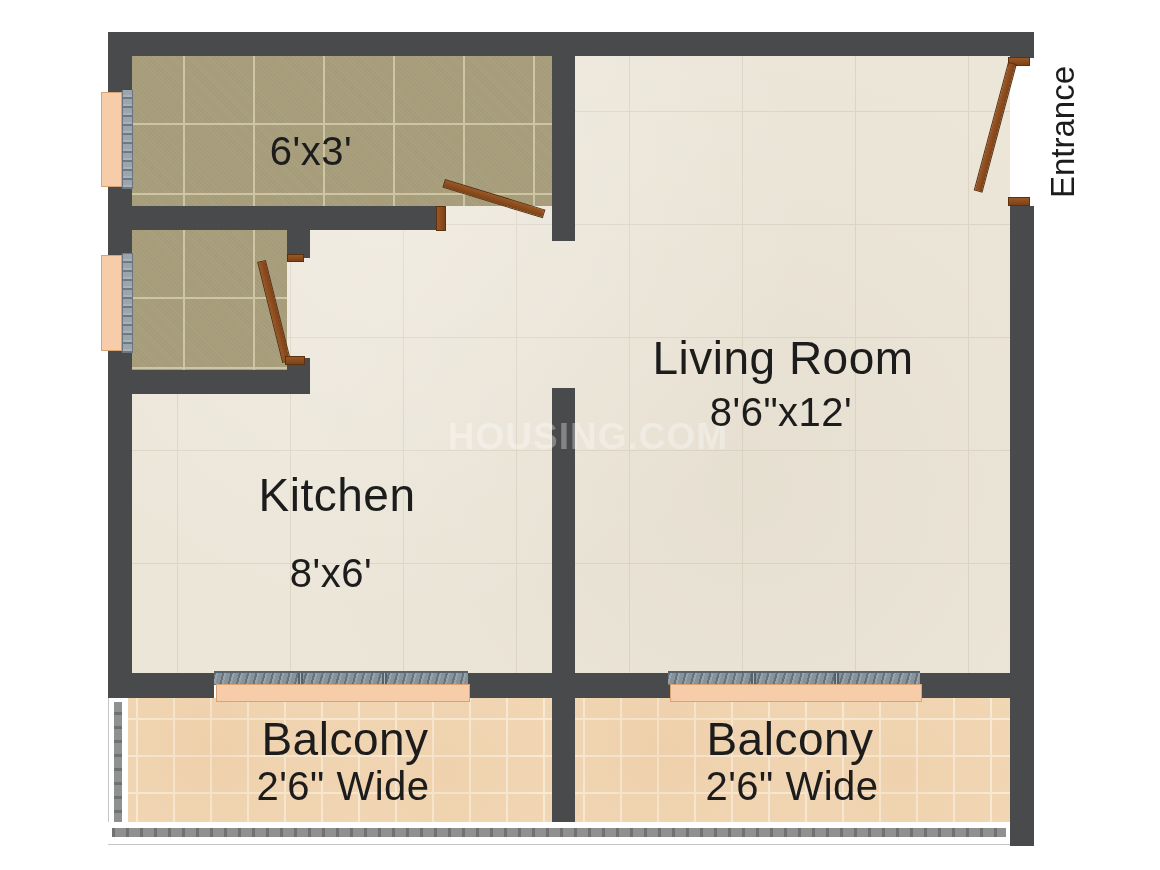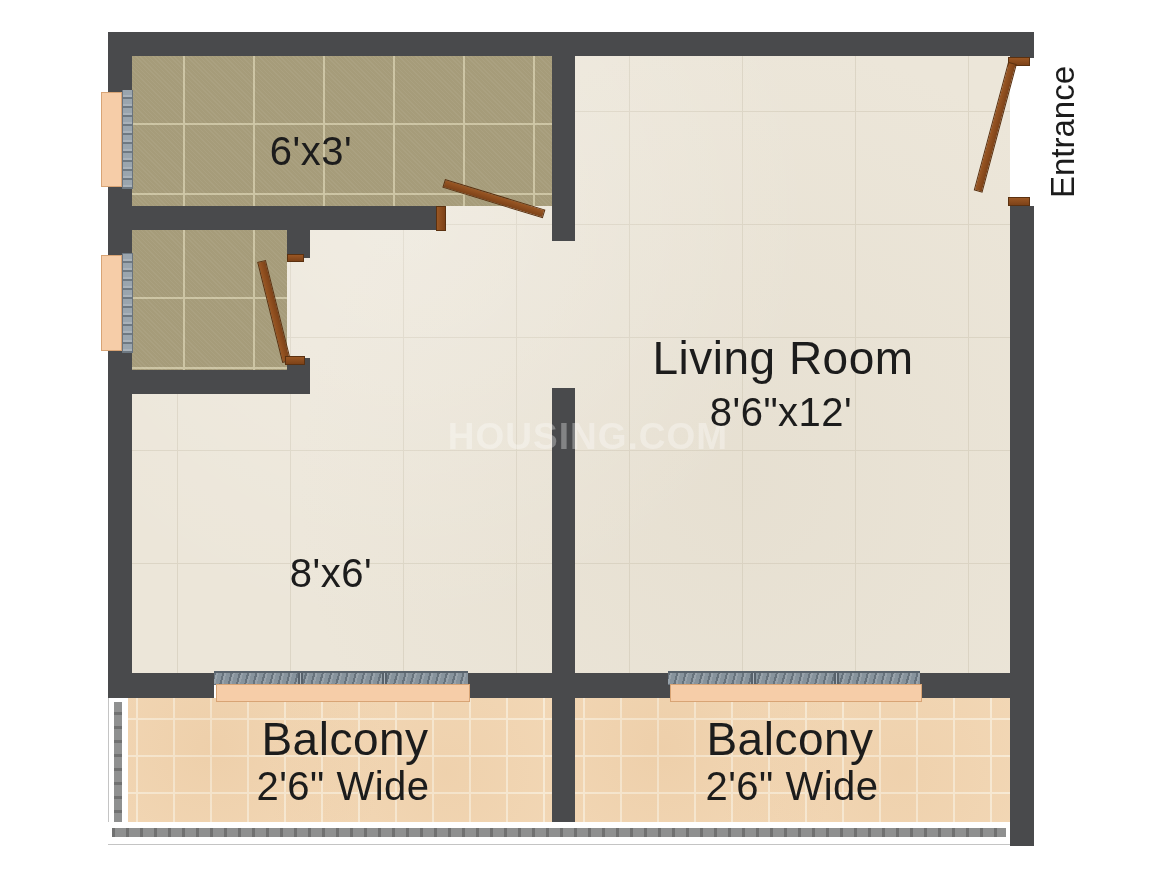--- a/index.html
+++ b/index.html
@@ -138,20 +138,21 @@
   <div class="abs door" style="left:285px;top:356px;width:20px;height:9px;"></div>
 
   <div class="abs door" style="left:1008px;top:57px;width:22px;height:9px;"></div>
   <div class="abs door vert" style="left:1008px;top:63px;width:9px;height:133px;transform:rotate(15deg);transform-origin:top center;"></div>
   <div class="abs door" style="left:1008px;top:197px;width:22px;height:9px;"></div>
 
   <div class="abs watermark" style="left:588px;top:437px;">HOUSING.COM</div>
 
   <div class="abs room-dims" style="left:311px;top:151px;">6'x3'</div>
 
+  <div class="abs room-name" style="left:337px;top:495px;">Kitchen</div>
   <div class="abs room-dims" style="left:331px;top:573px;">8'x6'</div>
 
   <div class="abs room-name" style="left:783px;top:358px;">Living Room</div>
   <div class="abs room-dims" style="left:781px;top:412px;">8'6"x12'</div>
 
   <div class="abs room-name" style="left:345px;top:739px;">Balcony</div>
   <div class="abs room-dims" style="left:343px;top:786px;">2'6" Wide</div>
 
   <div class="abs room-name" style="left:790px;top:739px;">Balcony</div>
   <div class="abs room-dims" style="left:792px;top:786px;">2'6" Wide</div>

